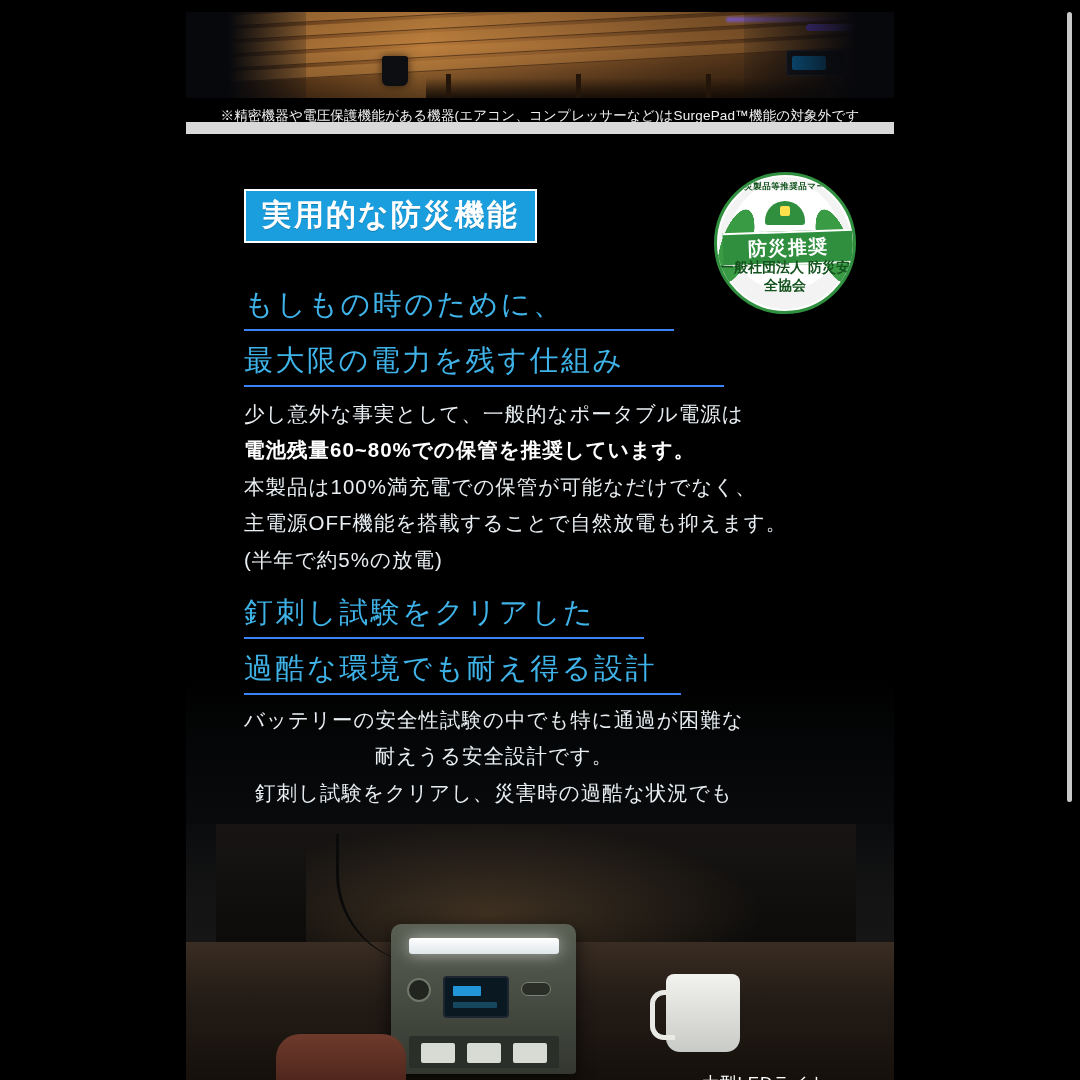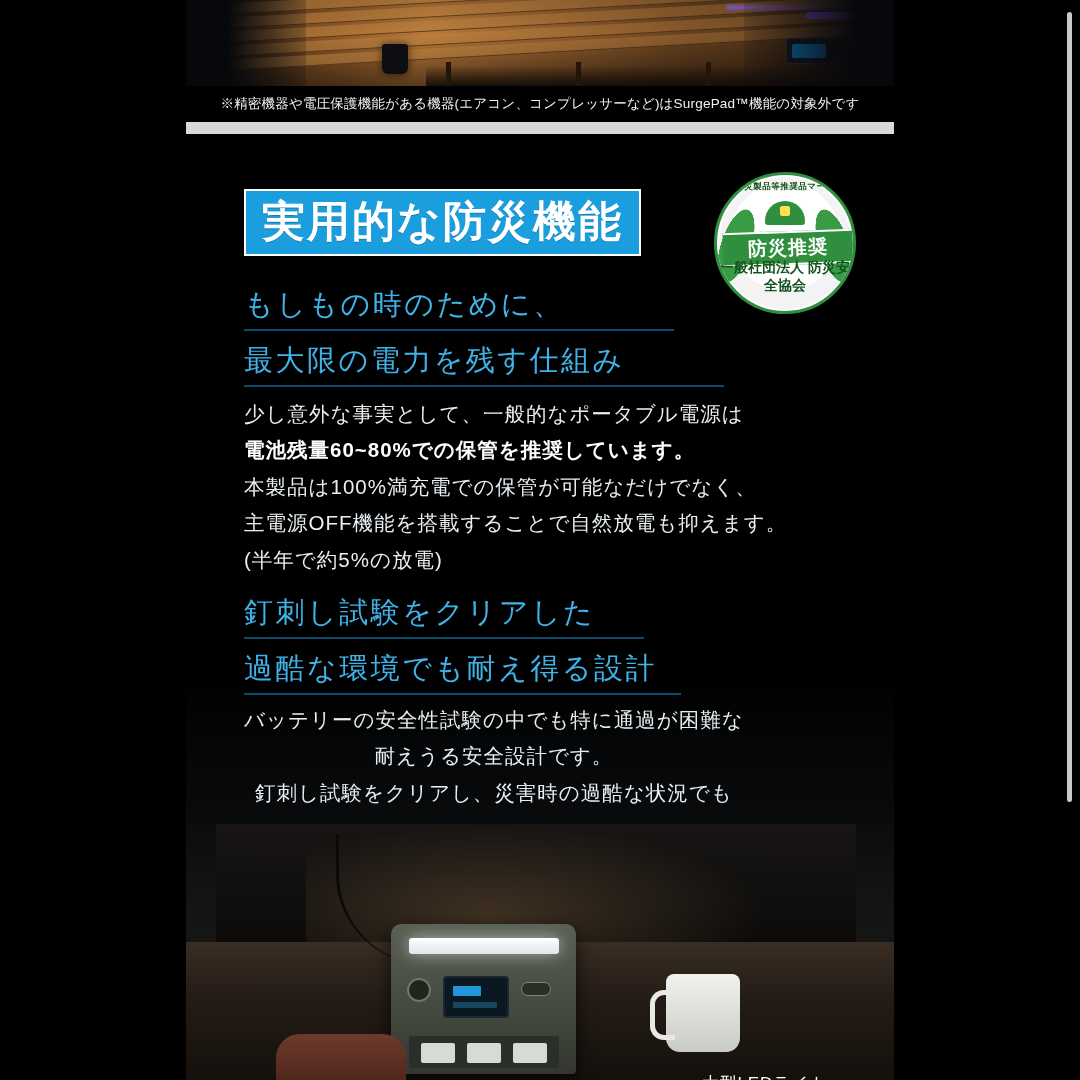--- a/index.html
+++ b/index.html
@@ -11,21 +11,21 @@
     overflow: hidden;
   }
   .page {
     position: relative;
     width: 1080px; height: 1080px;
     background: #000;
   }
   
   .top-panel {
     position: absolute;
-    left: 186px; top: 0; width: 708px; height: 122px;
+    left: 186px; top: 12px; width: 708px; height: 122px;
     background: #1a1008;
     overflow: hidden;
   }
   .top-photo {
     position: absolute; left: 0; top: 0; width: 100%; height: 86px;
     background:
       linear-gradient(180deg, rgba(0,0,0,0.25), rgba(0,0,0,0.05) 40%, rgba(0,0,0,0.55)),
       linear-gradient(100deg, #5d3a1b 0%, #8a5526 18%, #c4813c 34%, #9a6330 52%, #6d4521 70%, #3a2412 100%);
     overflow: hidden;
   }
@@ -113,21 +113,21 @@
 
   .title-badge {
     position: absolute;
     left: 58px; top: 55px;
     background: #1a9ede;
     padding: 8px 16px 10px 16px;
     border: 2px solid #ffffff;
   }
   .title-badge span {
     color: #ffffff;
-    font-size: 43px;
+    font-size: 30px;
     font-weight: bold;
     letter-spacing: 2px;
     line-height: 1.05;
     text-shadow: 0 1px 0 rgba(0,0,0,.2);
   }
 
   
   .seal {
     position: absolute;
     right: 38px; top: 38px;
@@ -177,21 +177,21 @@
     position: absolute; left: 0; bottom: 16px; width: 100%;
     text-align: center; color: #14531e; font-size: 14px; font-weight: bold;
   }
 
   
   .sec-head {
     position: absolute;
     left: 58px;
     width: 430px;
     padding-bottom: 7px;
-    border-bottom: 2px solid #0c4a6e;
+    border-bottom: 2px solid #3b82f6;
   }
   .sec-head span {
     color: #3fb3e8;
     font-size: 29px;
     letter-spacing: 2.5px;
     line-height: 1.25;
     white-space: nowrap;
   }
   .h1a { top: 152px; }
   .h1b { top: 208px; width: 480px; }

